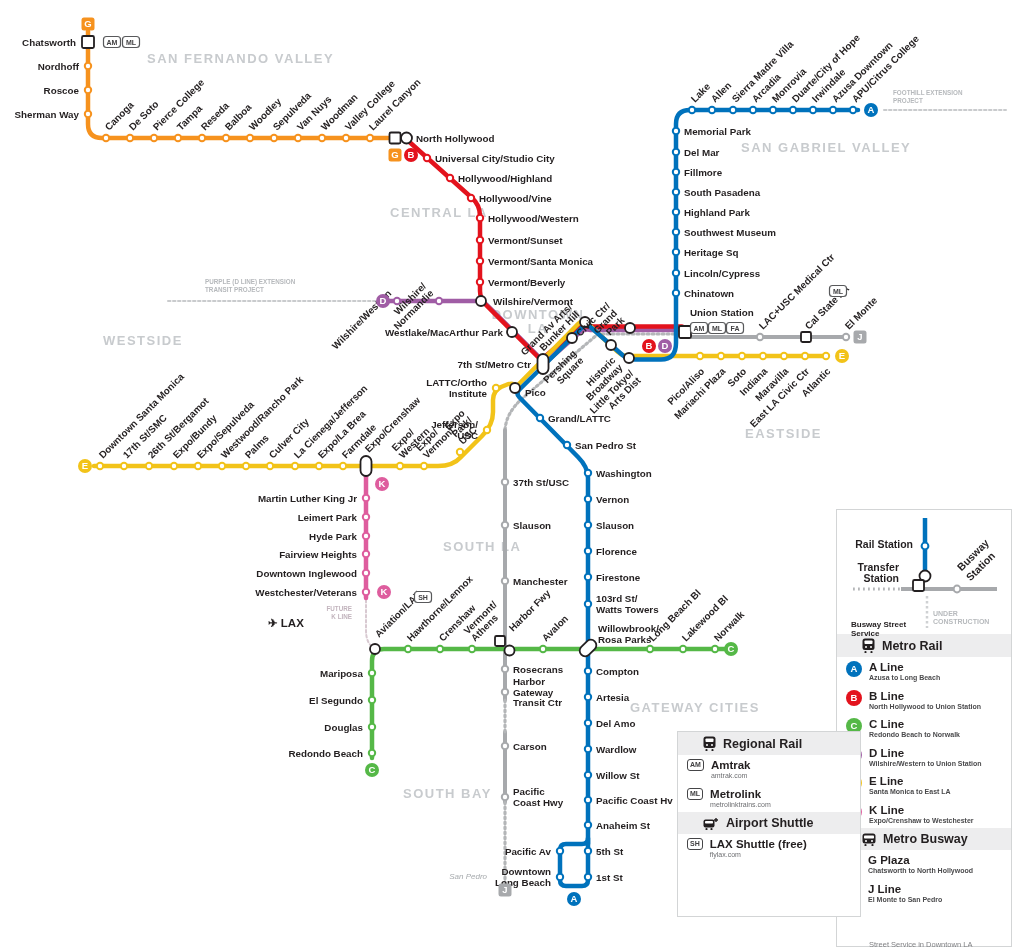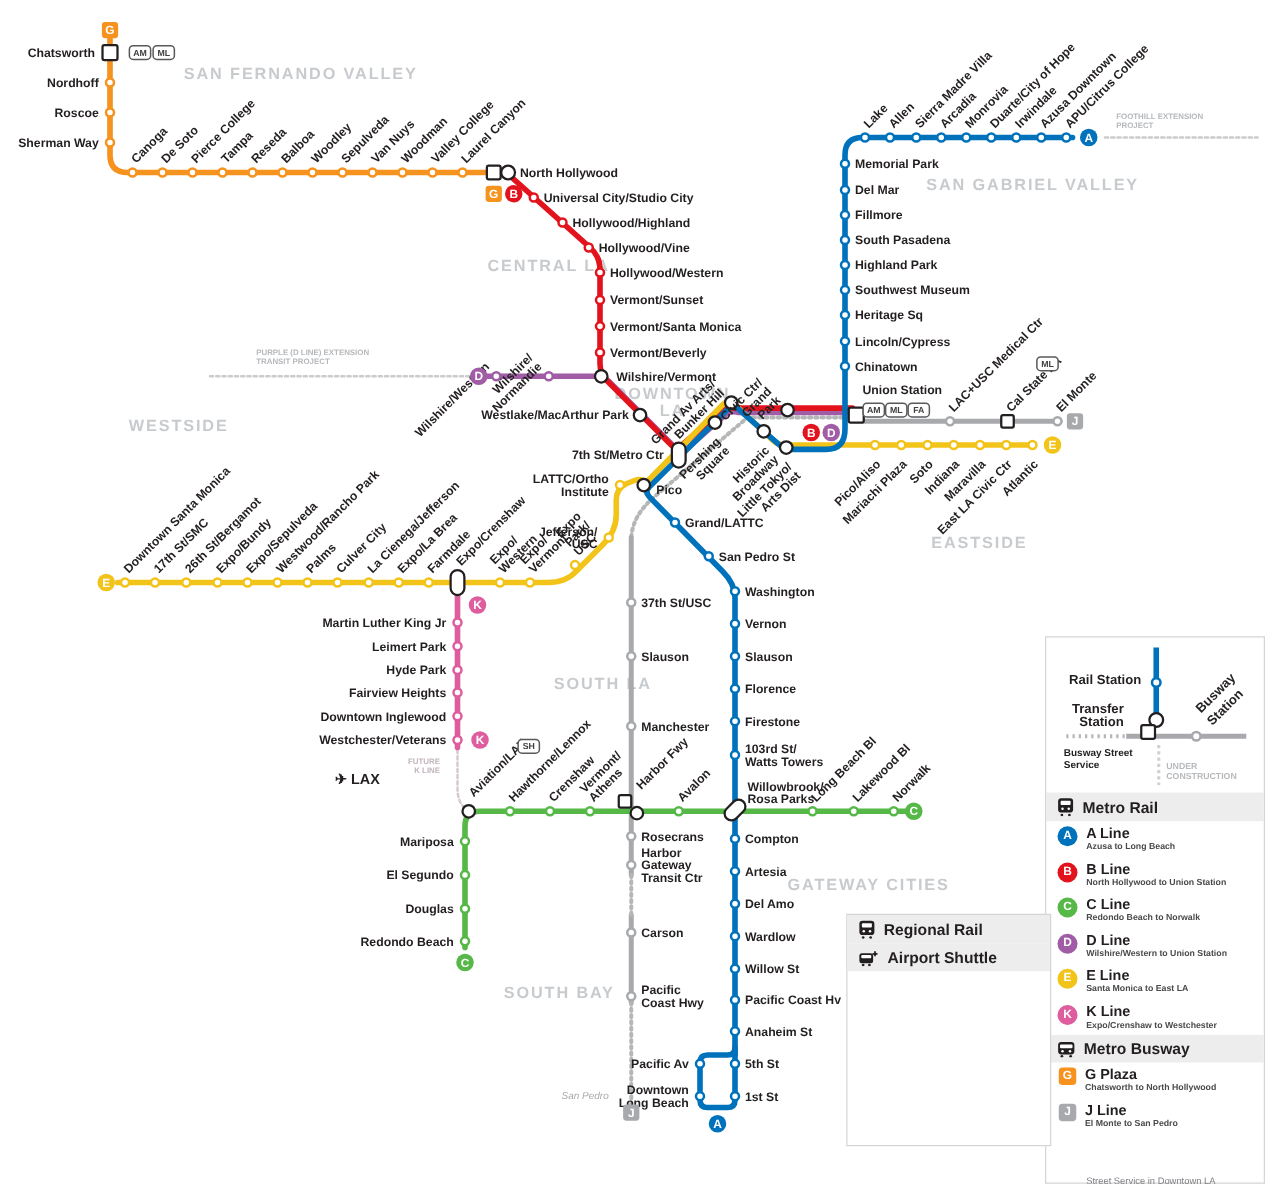--- a/index.html
+++ b/index.html
@@ -1,33 +1,33 @@
 <!DOCTYPE html>
 <html><head>
 <meta charset="utf-8">
 <style>
   html,body{margin:0;padding:0;background:#fff;}
   body{width:1024px;height:948px;position:relative;font-family:"Liberation Sans",sans-serif;overflow:hidden;}
   #map-wrap{position:absolute;inset:0;}
   svg text{font-family:"Liberation Sans",sans-serif;}
   .panel{position:absolute;background:#fff;border:1px solid #d3d5d6;box-sizing:border-box;}
   #legend-panel{left:836px;top:509px;width:176px;height:438px;}
-  #regional-panel{left:677px;top:731px;width:164px;height:186px;}
-  .sec-head{display:flex;align-items:center;gap:7px;background:#ededee;padding:4px 9px;font-size:12.5px;font-weight:bold;color:#231f20;}
+  #regional-panel{left:677px;top:731px;width:184px;height:186px;}
+  .sec-head{display:flex;align-items:center;gap:7px;background:#ededee;padding:4px 25px;font-size:12.5px;font-weight:bold;color:#231f20;}
   .entry{display:flex;align-items:flex-start;gap:7px;padding:4px 9px 3px 9px;}
   .lbadge{flex:0 0 auto;width:16px;height:16px;border-radius:50%;color:#fff;font-size:9.5px;font-weight:bold;line-height:16px;text-align:center;}
   .lbadge.sq{border-radius:3px;width:14px;height:14px;line-height:14px;margin-left:1px;}
   .lname{font-size:11.5px;font-weight:bold;color:#231f20;line-height:12px;}
   .ldesc{font-size:7px;font-weight:bold;color:#4a4a4c;line-height:8.5px;margin-top:1px;}
   .tag{flex:0 0 auto;display:inline-block;border:1.2px solid #454547;border-radius:3px;background:#fff;color:#414042;font-size:7px;font-weight:bold;padding:1px 2px;line-height:8px;}
   .url{font-size:7px;color:#6d6e71;line-height:8.5px;margin-top:1px;}
   .note{font-size:7.5px;color:#808184;line-height:9px;padding:2px 9px 0 32px;margin-top:31px;}
   .samplewrap{position:relative;height:124px;}
   .slabel{position:absolute;font-size:10.5px;font-weight:bold;color:#231f20;line-height:11px;}
-  .slabel.small{font-size:8px;line-height:9px;}
+  .slabel.small{font-size:8px;line-height:9px;margin-top:22px;}
   .slabel.gray{font-size:7px;color:#b7babd;line-height:8px;font-weight:bold;}
   .rot{transform:rotate(-45deg);transform-origin:left bottom;}
   .ta-r{text-align:right;}
   .icon-box{flex:0 0 auto;display:flex;align-items:center;}
 </style>
 </head>
 <body>
 
 <div id="map-wrap">
   <svg id="map-svg" viewBox="0 0 1024 948" width="1024" height="948">
@@ -785,27 +785,50 @@
           <rect x="0.5" y="0.5" width="12" height="11.5" rx="2.5" fill="#231F20"></rect>
           <rect x="2.5" y="2.5" width="8" height="3.5" rx="0.8" fill="#fff"></rect>
           <circle cx="4" cy="9" r="1" fill="#fff"></circle>
           <circle cx="9" cy="9" r="1" fill="#fff"></circle>
           <circle cx="3.5" cy="14" r="1.1" fill="#231F20"></circle>
           <circle cx="9.5" cy="14" r="1.1" fill="#231F20"></circle>
         </svg>
     </span>
     <span>Regional Rail</span>
   </div>
+  <div id="regional-items">
+      <div class="entry">
+        <span class="tag">AM</span>
+        <div>
+          <div class="lname">Amtrak</div>
+          <div class="url">amtrak.com</div>
+        </div>
+      </div>
+      <div class="entry">
+        <span class="tag">ML</span>
+        <div>
+          <div class="lname">Metrolink</div>
+          <div class="url">metrolinktrains.com</div>
+        </div>
+      </div>
+    </div>
   <div class="sec-head">
     <span class="icon-box">
       <svg width="16" height="13">
           <rect x="0.5" y="2.5" width="11" height="8" rx="2" fill="#231F20"></rect>
           <rect x="2" y="4" width="8" height="2.5" rx="0.8" fill="#fff"></rect>
           <circle cx="3.5" cy="12" r="1.1" fill="#231F20"></circle>
           <circle cx="8.5" cy="12" r="1.1" fill="#231F20"></circle>
           <path d="M 13 1 L 13 5 M 11 3 L 15 3" stroke="#231F20" stroke-width="1.4"></path>
         </svg>
     </span>
     <span>Airport Shuttle</span>
   </div>
   <div id="shuttle-items">
+      <div class="entry">
+        <span class="tag">SH</span>
+        <div>
+          <div class="lname">LAX Shuttle (free)</div>
+          <div class="url">flylax.com</div>
+        </div>
+      </div>
     </div>
 </div>
 
 </body></html>

